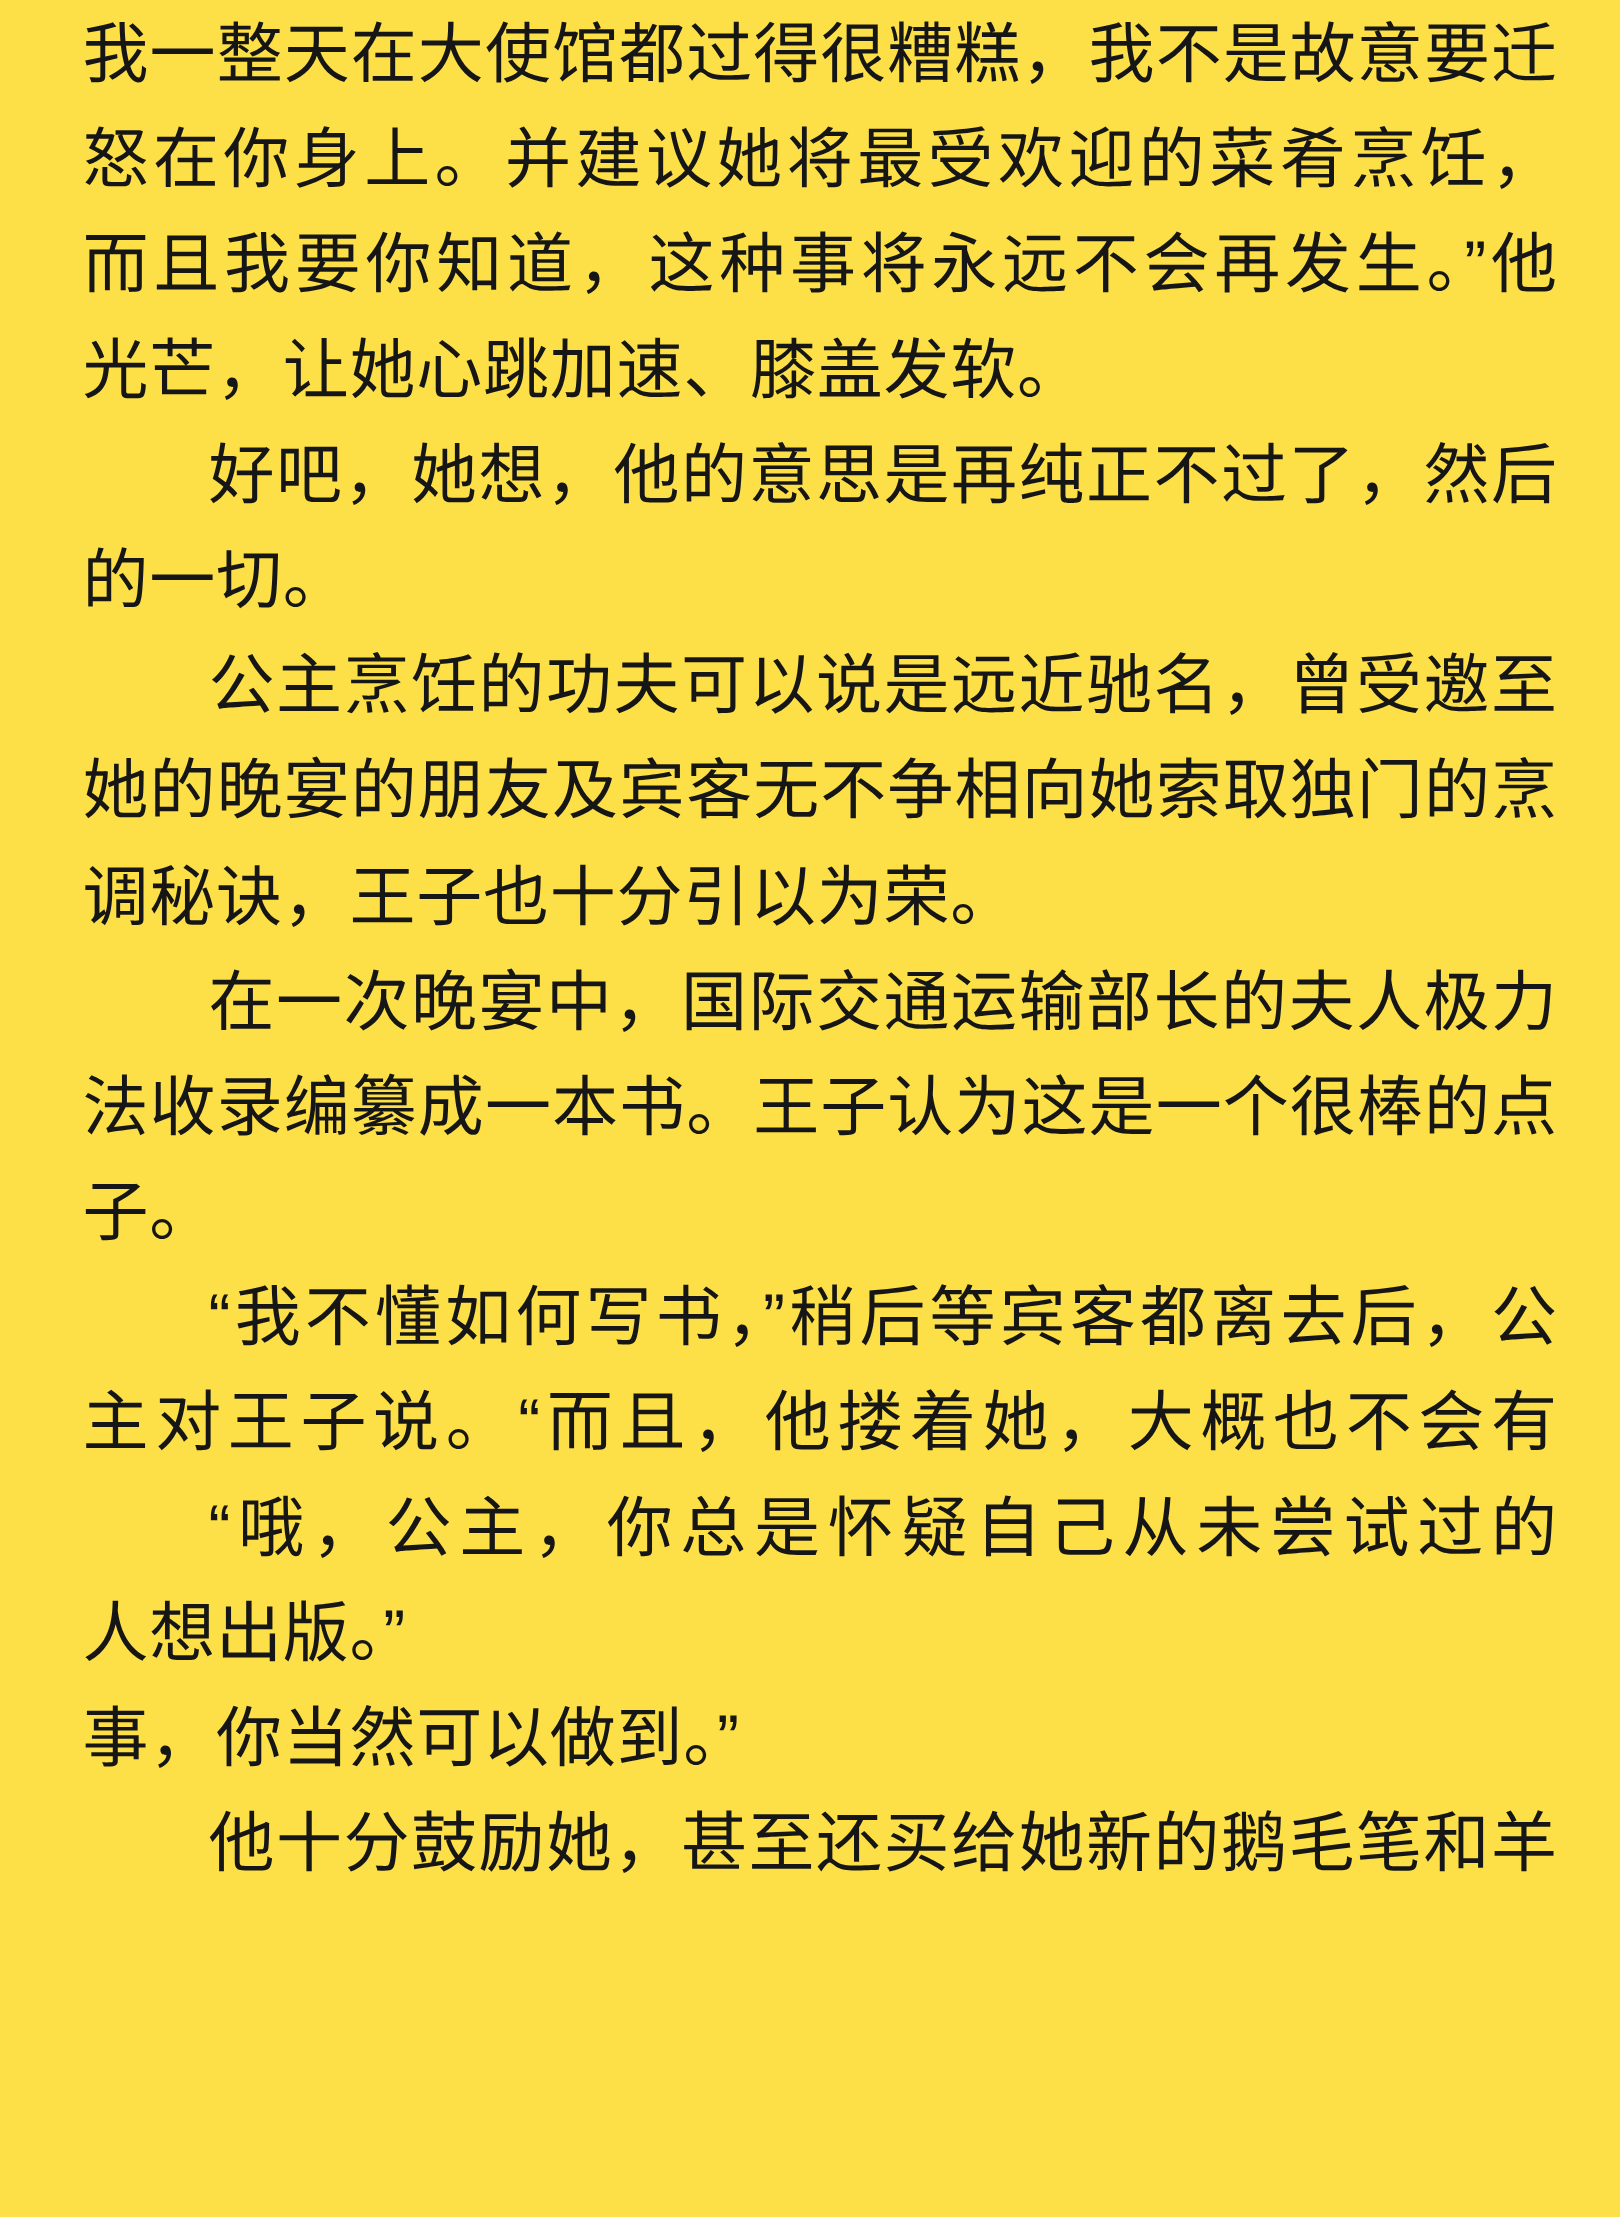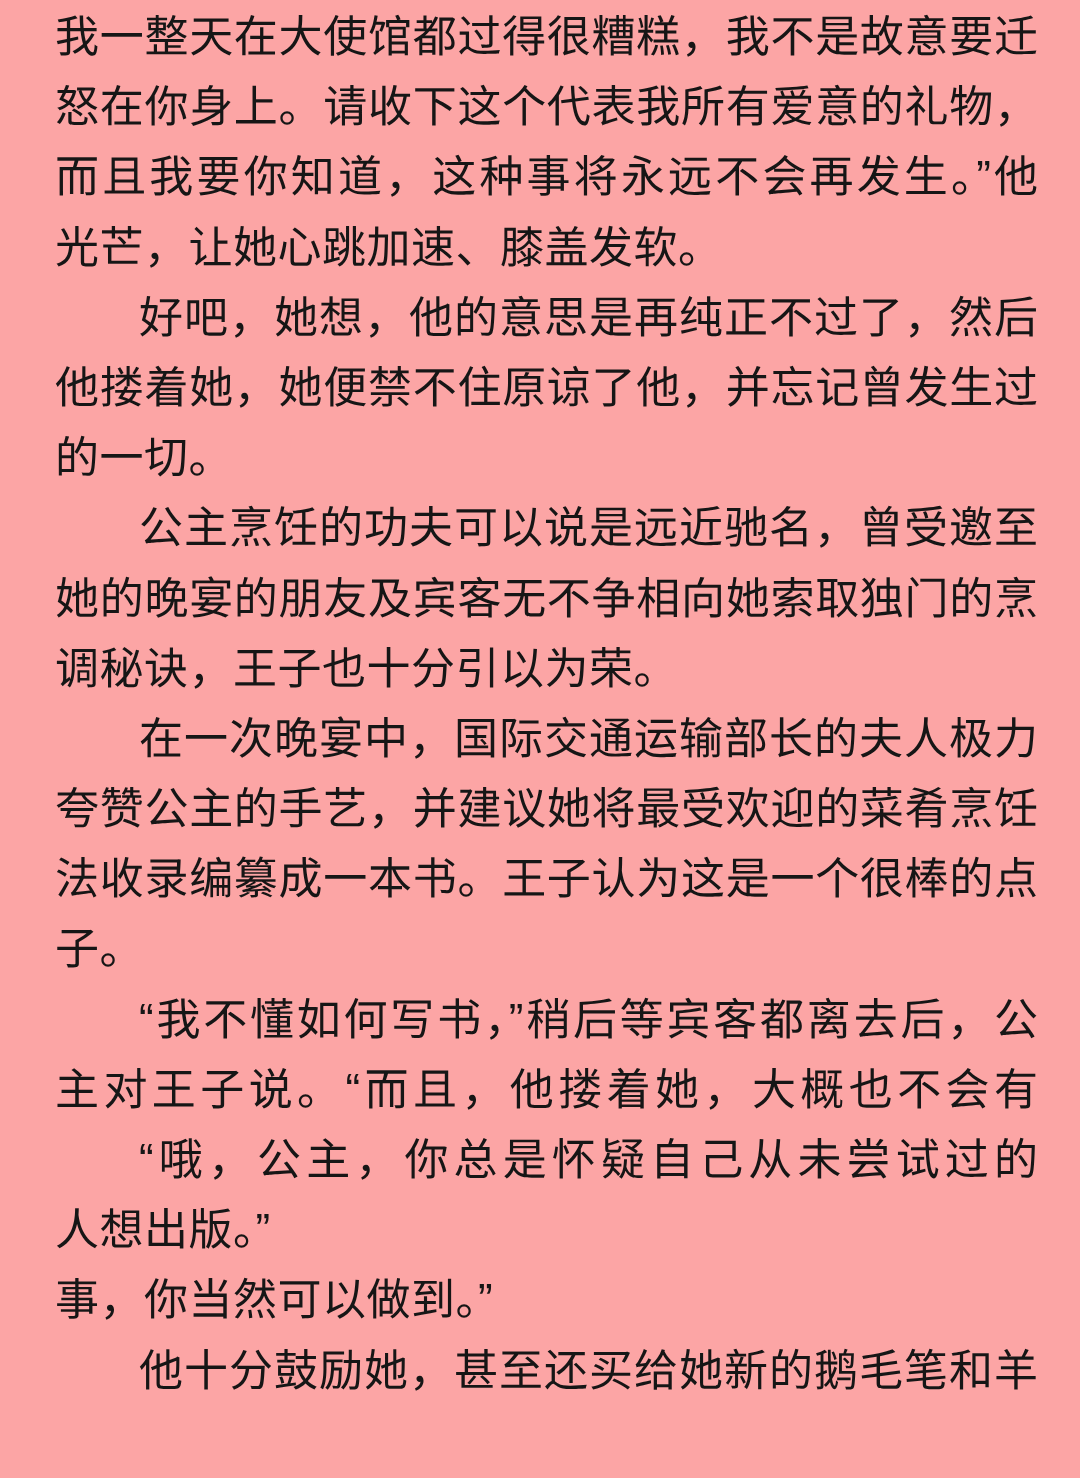--- a/index.html
+++ b/index.html
@@ -11,21 +11,21 @@
     width: 1080px;
     height: 1478px;
     overflow: hidden;
     font-family: "Liberation Sans", sans-serif;
   }
   .page {
     box-sizing: border-box;
     width: 1080px;
     height: 1478px;
     padding: 2px 42px 0 55px;
-    background: #fca5a5;
+    background: #fde047;
   }
   .line {
     height: 70.2px;
     line-height: 70.2px;
     font-size: 44px;
     color: #161616;
     letter-spacing: 0.5px;
     overflow: hidden;
   }
   .line.fill {
@@ -35,31 +35,29 @@
   }
   .line.indent {
     padding-left: 84px;
   }
 </style>
 </head>
 <body>
 
 <div class="page">
   <div class="line fill">我一整天在大使馆都过得很糟糕，我不是故意要迁</div>
-  <div class="line fill">怒在你身上。请收下这个代表我所有爱意的礼物，</div>
+  <div class="line fill">怒在你身上。并建议她将最受欢迎的菜肴烹饪，</div>
   <div class="line fill">而且我要你知道，这种事将永远不会再发生。”他</div>
   <div class="line">光芒，让她心跳加速、膝盖发软。</div>
   <div class="line fill indent">好吧，她想，他的意思是再纯正不过了，然后</div>
-  <div class="line fill">他搂着她，她便禁不住原谅了他，并忘记曾发生过</div>
   <div class="line">的一切。</div>
   <div class="line fill indent">公主烹饪的功夫可以说是远近驰名，曾受邀至</div>
   <div class="line fill">她的晚宴的朋友及宾客无不争相向她索取独门的烹</div>
   <div class="line">调秘诀，王子也十分引以为荣。</div>
   <div class="line fill indent">在一次晚宴中，国际交通运输部长的夫人极力</div>
-  <div class="line fill">夸赞公主的手艺，并建议她将最受欢迎的菜肴烹饪</div>
   <div class="line fill">法收录编纂成一本书。王子认为这是一个很棒的点</div>
   <div class="line">子。</div>
   <div class="line fill indent">“我不懂如何写书，”稍后等宾客都离去后，公</div>
   <div class="line fill">主对王子说。“而且，他搂着她，大概也不会有</div>
   <div class="line fill indent">“哦，公主，你总是怀疑自己从未尝试过的</div>
   <div class="line">人想出版。”</div>
   <div class="line">事，你当然可以做到。”</div>
   <div class="line fill indent">他十分鼓励她，甚至还买给她新的鹅毛笔和羊</div>
 </div>
 

